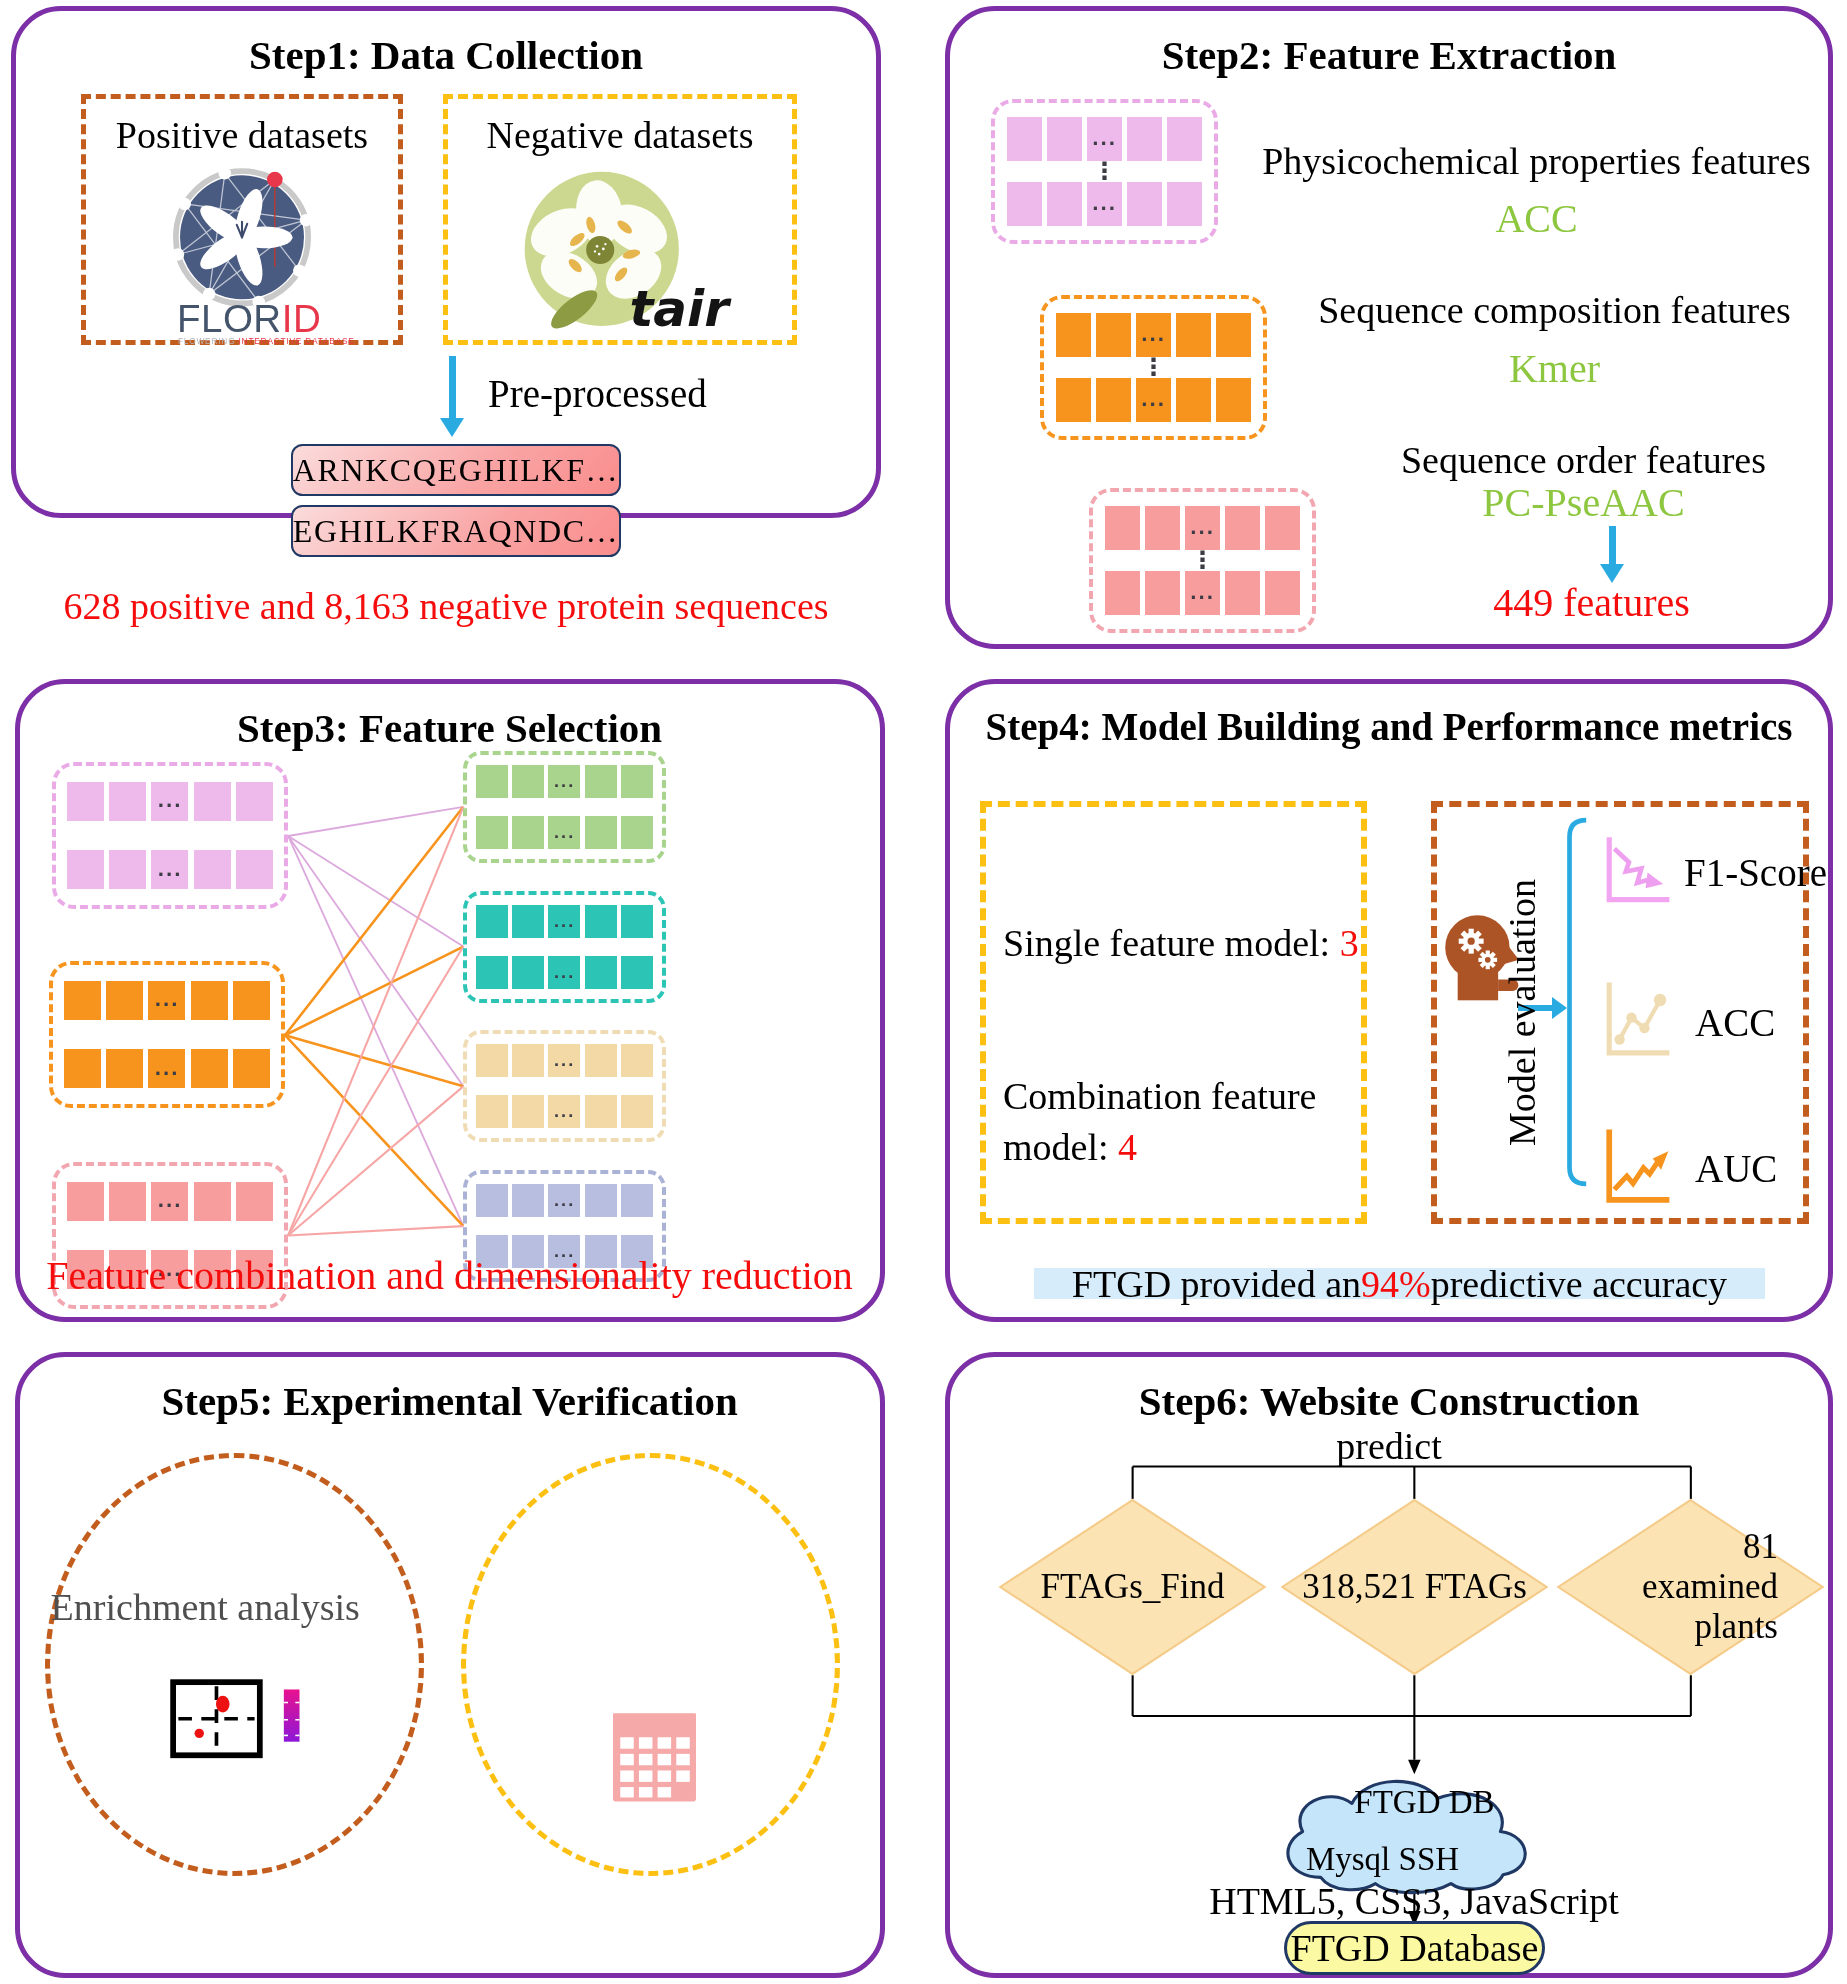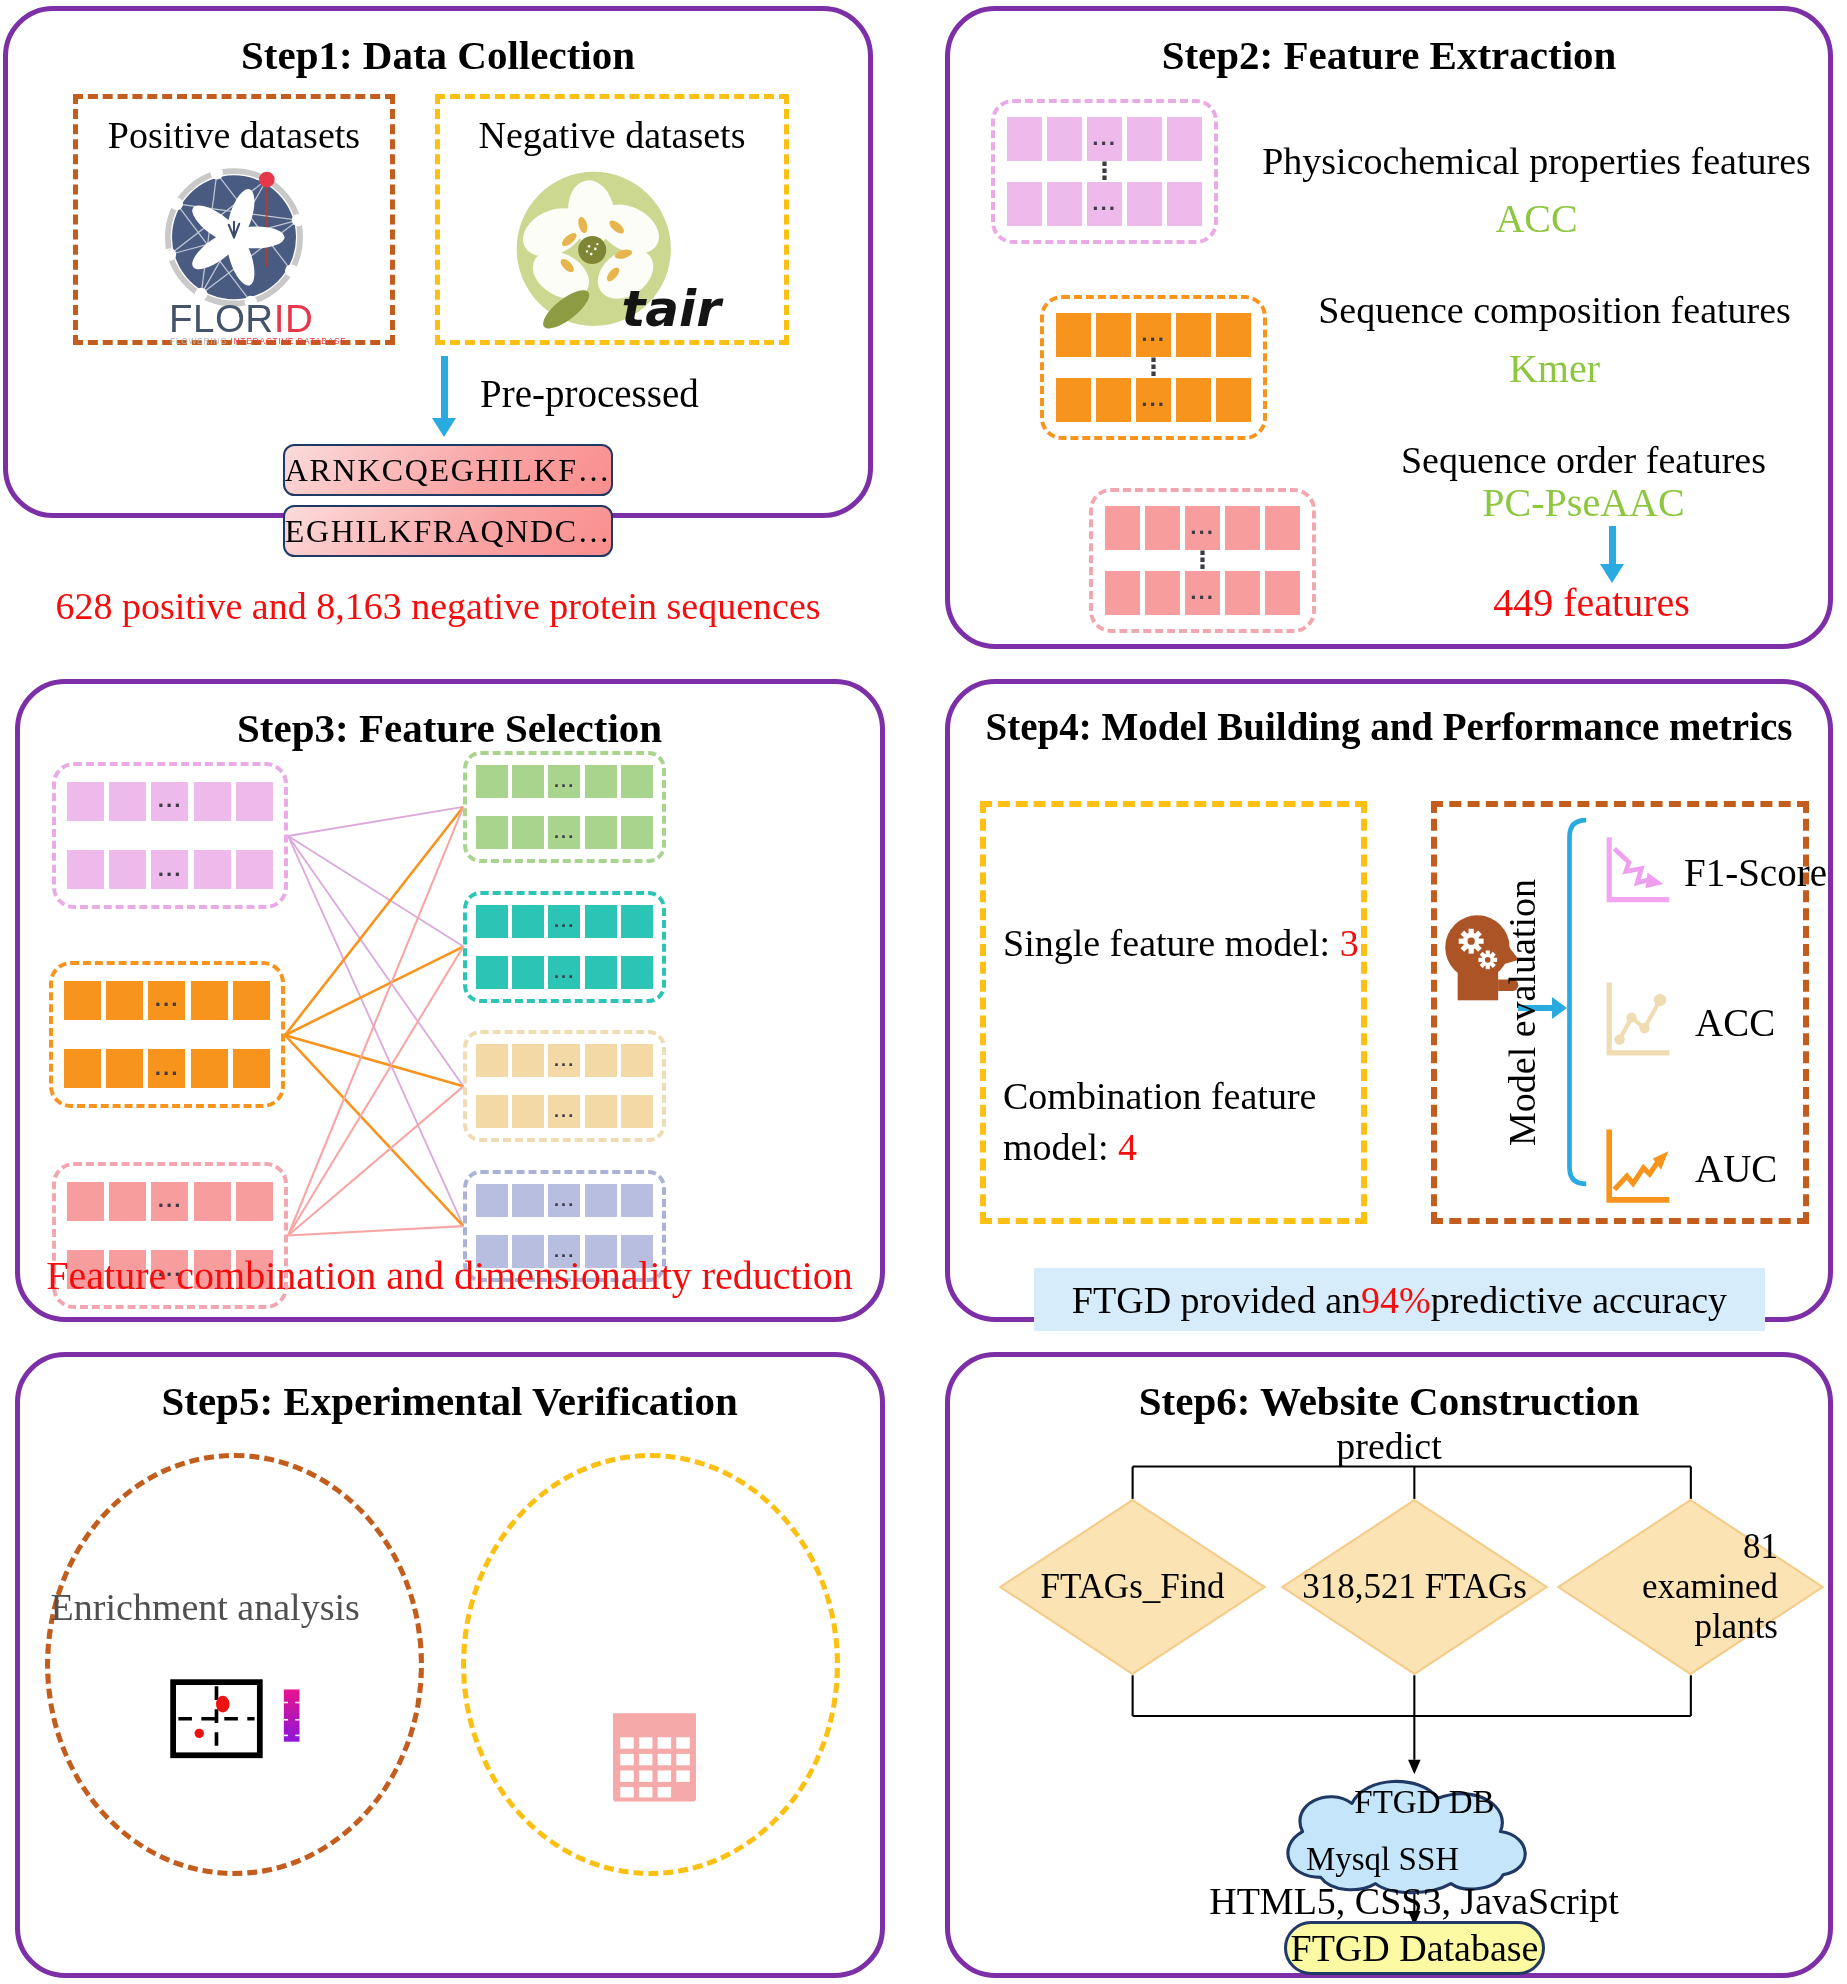--- a/index.html
+++ b/index.html
@@ -10,21 +10,21 @@
     --green-fill:#a8d48e; --teal-fill:#2cc5b5; --wheat-fill:#f2d9a6; --wheat-border:#f0dcb4;
     --lav-fill:#b7bedf; --lav-border:#aab3d6;
     --diamond-fill:#fbe3b4; --diamond-border:#f4cb89;
     --cloud-fill:#c5e5fa; --navy:#1f3864; --pill-fill:#fbf9a2; --banner-bg:#d6ecfb;
     --head-brown:#ad5427;
   }
   *{margin:0;padding:0;box-sizing:border-box}
   html,body{background:#fff}
   body{width:1848px;height:1985px;position:relative;font-family:"Liberation Serif","DejaVu Serif",serif;color:#000}
   .panel{position:absolute;border:5.7px solid var(--purple);border-radius:50px;background:#fff}
-  #p1{left:3px;top:6.3px;width:870px;height:512px}
+  #p1{left:11px;top:6.3px;width:870px;height:512px}
   #p2{left:945px;top:6.3px;width:888px;height:643px}
   #p3{left:14.6px;top:679px;width:870px;height:643px}
   #p4{left:945px;top:679px;width:888px;height:643px}
   #p5{left:14.6px;top:1352px;width:870px;height:626px}
   #p6{left:945px;top:1352px;width:888px;height:626px}
   .ptitle{position:absolute;left:0;right:0;top:20px;text-align:center;font-size:41px}
   #p4 .ptitle{font-size:39px}
   .abs{position:absolute}
   .center{text-align:center}
 
@@ -463,21 +463,21 @@
   </svg>
   <div class="metric" style="left:745px;top:316px">ACC</div>
 
   <svg style="left:653px;top:442px" width="70" height="81" viewBox="0 0 135 155">
     <polyline points="12,6 12,142 128,142" fill="none" stroke="#f7941d" stroke-width="11"></polyline>
     <path d="M22,122 L46,96 L58,110 L78,80 L90,92 L106,68" fill="none" stroke="#f7941d" stroke-width="10"></path>
     <polygon points="96,62 126,48 112,84" fill="#f7941d"></polygon>
   </svg>
   <div class="metric" style="left:745px;top:462px">AUC</div>
 
-  <div class="banner" style="left:84px;top:584px;width:731px;height:63px">
+  <div class="banner" style="left:84px;top:584px;width:731px;height:31px">
     <span>FTGD provided an </span>
       <span class="rv">94%</span>
       <span> predictive accuracy</span>
   </div>
 </section>
 
 <section class="panel" id="p5">
   <h2 class="ptitle">Step5: Experimental Verification</h2>
 
   <div class="ellipse" style="left:25px;top:96px;width:379px;height:423px"></div>

